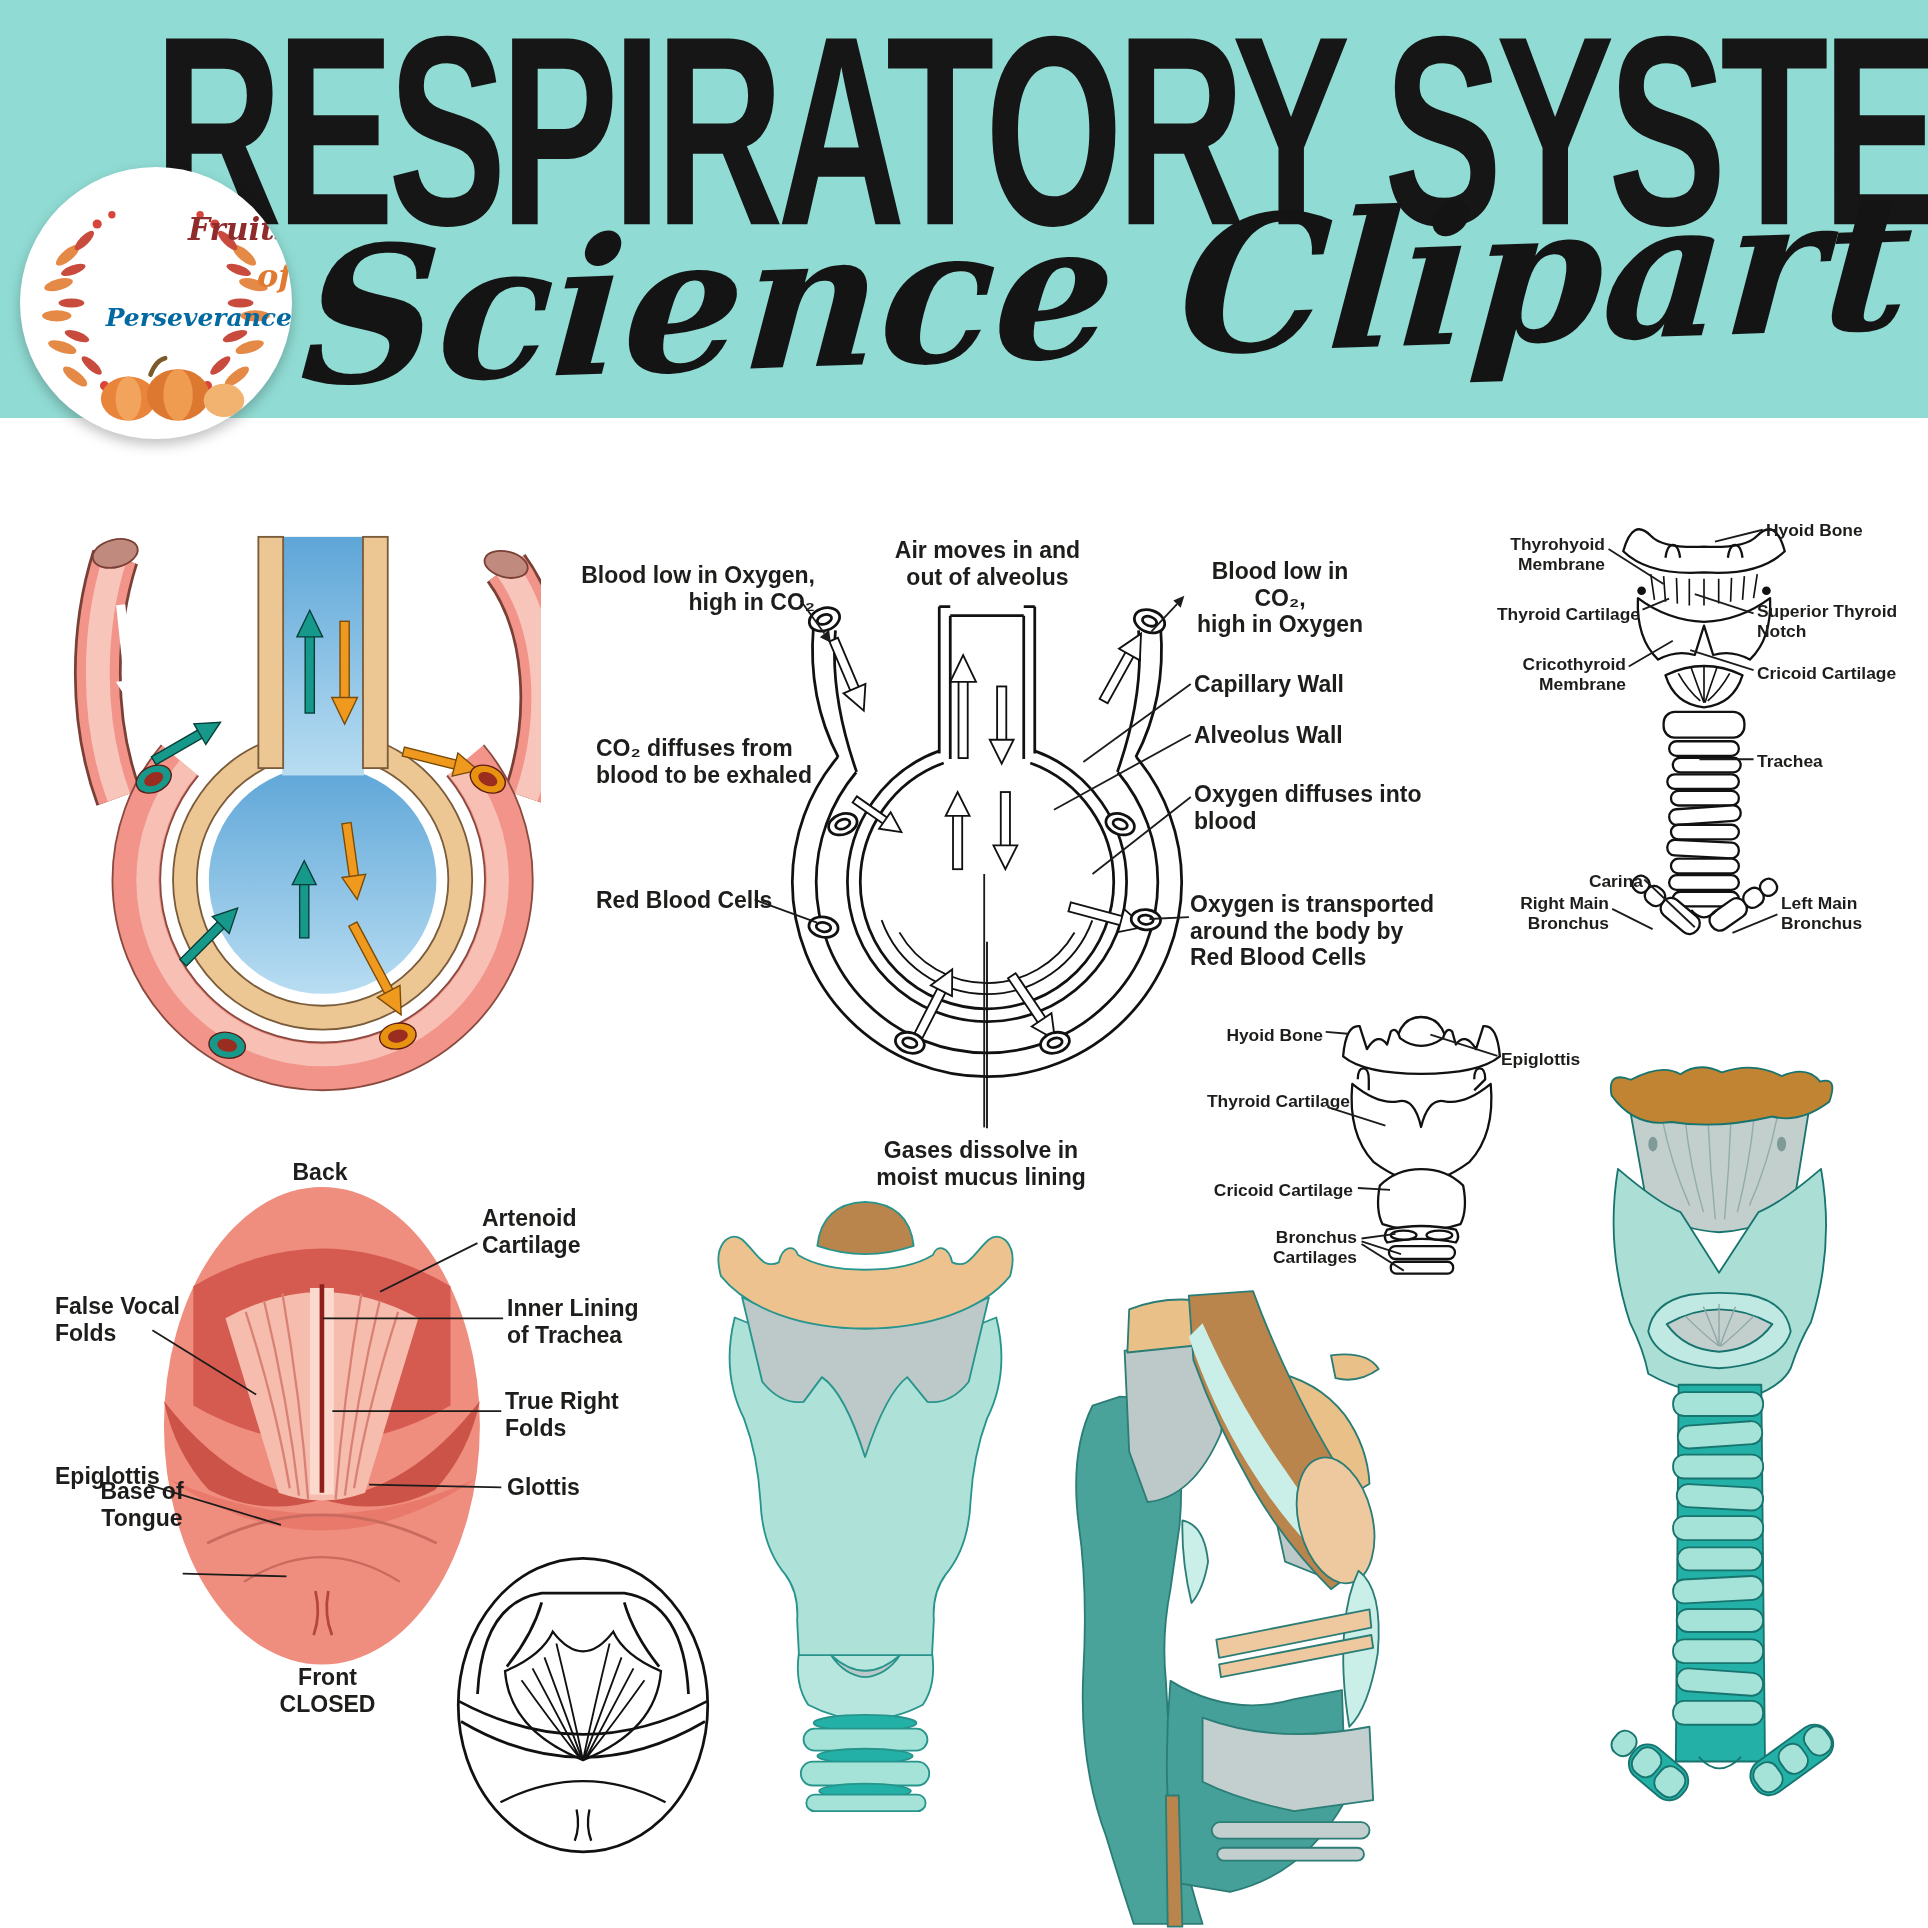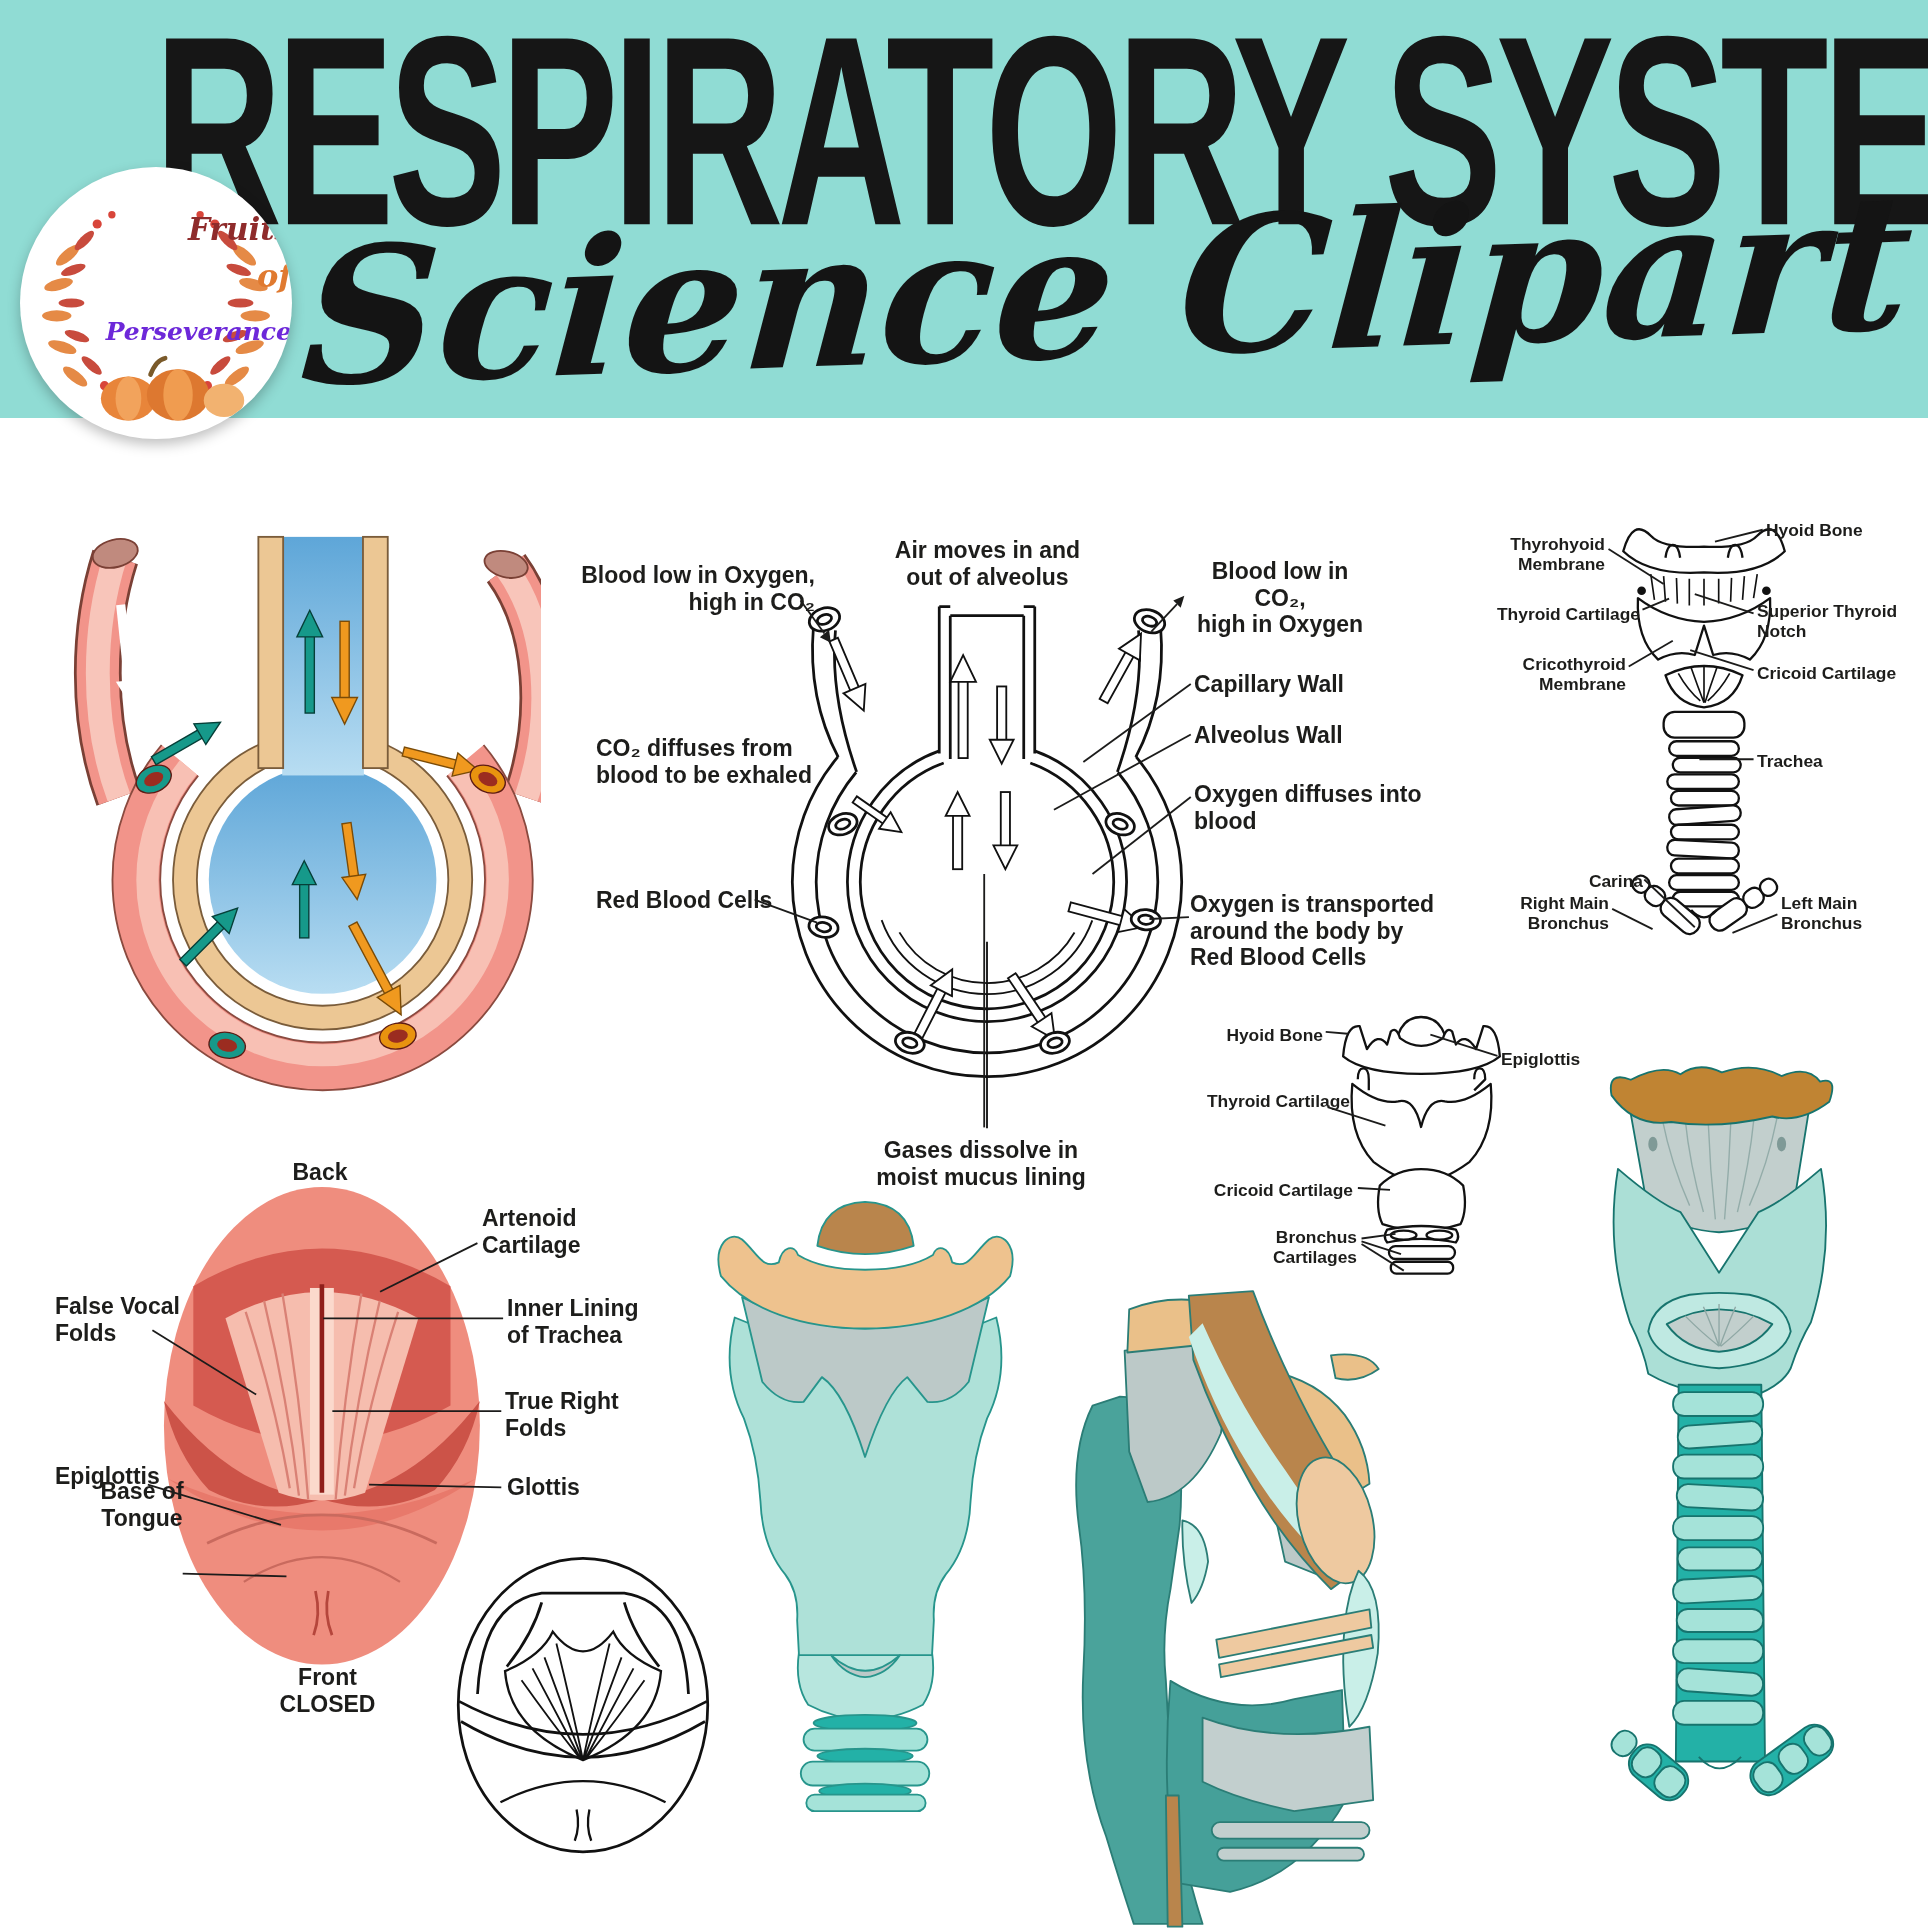--- a/index.html
+++ b/index.html
@@ -13,21 +13,21 @@
   .subtitle{position:absolute;left:303px;top:188px;width:1543px;text-align:center;
             font-family:"DejaVu Serif",serif;font-style:italic;font-weight:bold;
             font-size:188px;color:#141414;transform:rotate(-2deg) skewX(-6deg);line-height:1.1;white-space:nowrap;}
   .logo{position:absolute;left:20px;top:167px;width:272px;height:272px;border-radius:50%;
         background:#fff;box-shadow:0 5.5px 13px rgba(0,0,0,.25);}
   .logo-inner{position:absolute;inset:0;border-radius:50%;overflow:hidden;}
   .logo-text{position:absolute;width:100%;text-align:right;
              font-family:"DejaVu Serif",serif;font-style:italic;font-weight:bold;}
   .lt1{top:44px;font-size:31px;color:#8f2b2b;}
   .lt2{top:90px;font-size:32px;color:#e07a30;}
-  .lt3{top:150px;font-size:25px;color:#6d28d9;}
+  .lt3{top:136px;font-size:25px;color:#0369a1;}
   
   .lbl{position:absolute;font-weight:bold;color:#1d1d1b;white-space:pre-line;line-height:1.16;}
   .md{font-size:23px;}
   .sm{font-size:17.4px;}
   .ra{text-align:right;}
   .ca{text-align:center;}
   .d{position:absolute;}
   .lines line{stroke:#1c1c1b;stroke-width:2;}
   .lines polygon{fill:#1c1c1b;}
   

